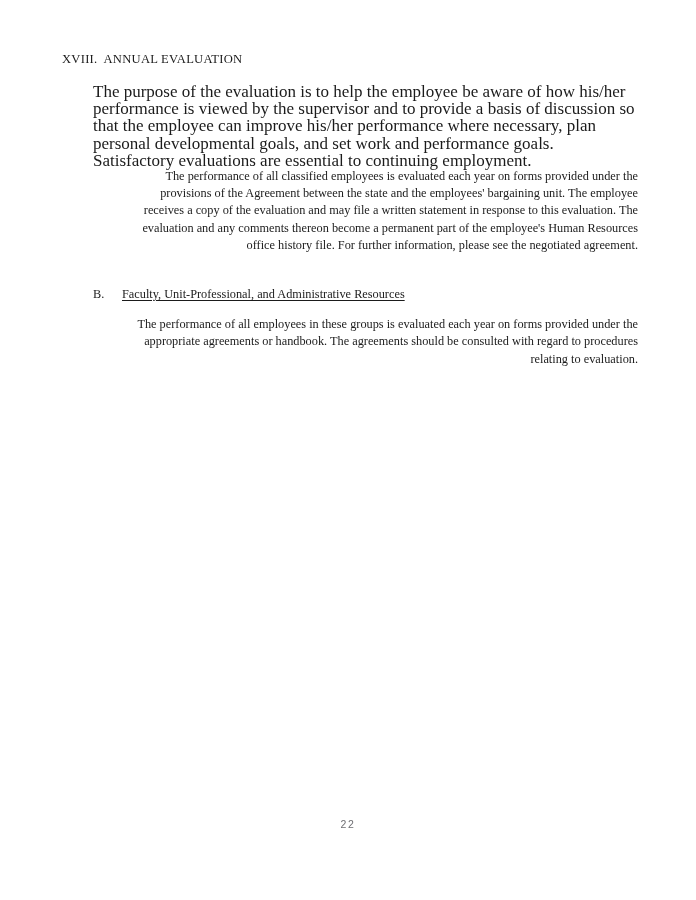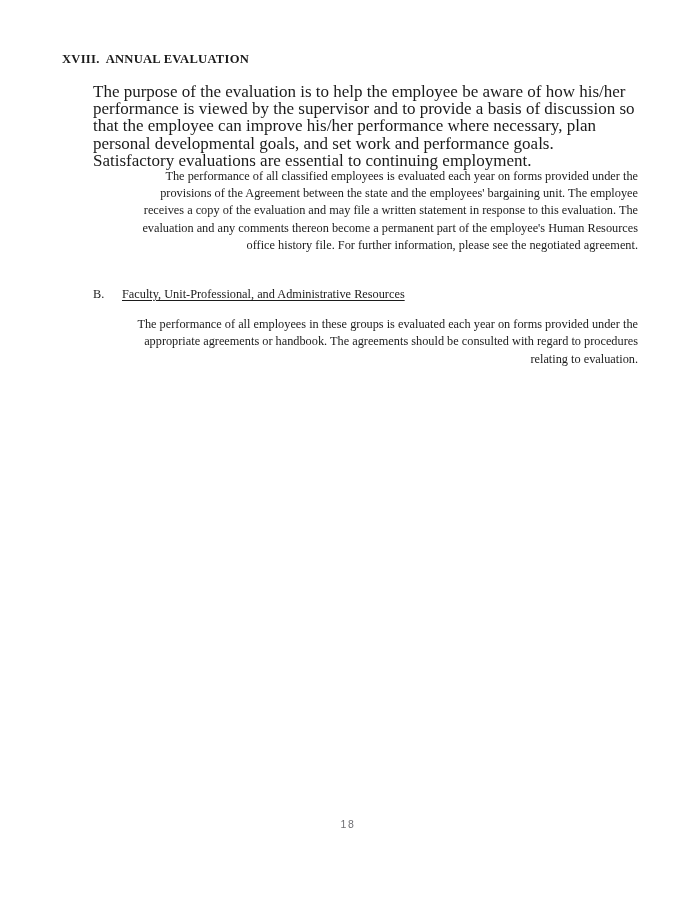--- a/index.html
+++ b/index.html
@@ -21,21 +21,21 @@
     inset: 0;
     background: #ffffff;
     overflow: hidden;
   }
 
   
   .section-heading {
     position: absolute;
     left: 62px;
     top: 52px;
-    font-weight: bold;
+    font-weight: normal;
     font-size: 12.6px;
     letter-spacing: 0.25px;
     white-space: pre;
     line-height: 1.2;
   }
 
   
   .intro-paragraph {
     position: absolute;
     left: 93px;
@@ -105,15 +105,15 @@
     <div class="sub-body">The performance of all classified employees is evaluated each year on forms provided under the provisions of the Agreement between the state and the employees' bargaining unit.  The employee receives a copy of the evaluation and may file a written statement in response to this evaluation.  The evaluation and any comments thereon become a permanent part of the employee's Human Resources office history file.  For further information, please see the negotiated agreement.</div>
   </div>
 
   <div class="subsection b">
     <div class="sub-heading">
       <span class="sub-letter">B.</span><span class="sub-title">Faculty, Unit-Professional, and Administrative Resources</span>
     </div>
     <div class="sub-body">The performance of all employees in these groups is evaluated each year on forms provided under the appropriate agreements or handbook.  The agreements should be consulted with regard to procedures relating to evaluation.</div>
   </div>
 
-  <div class="page-number">18</div>
+  <div class="page-number">22</div>
 
 </div>
 
 </body></html>

